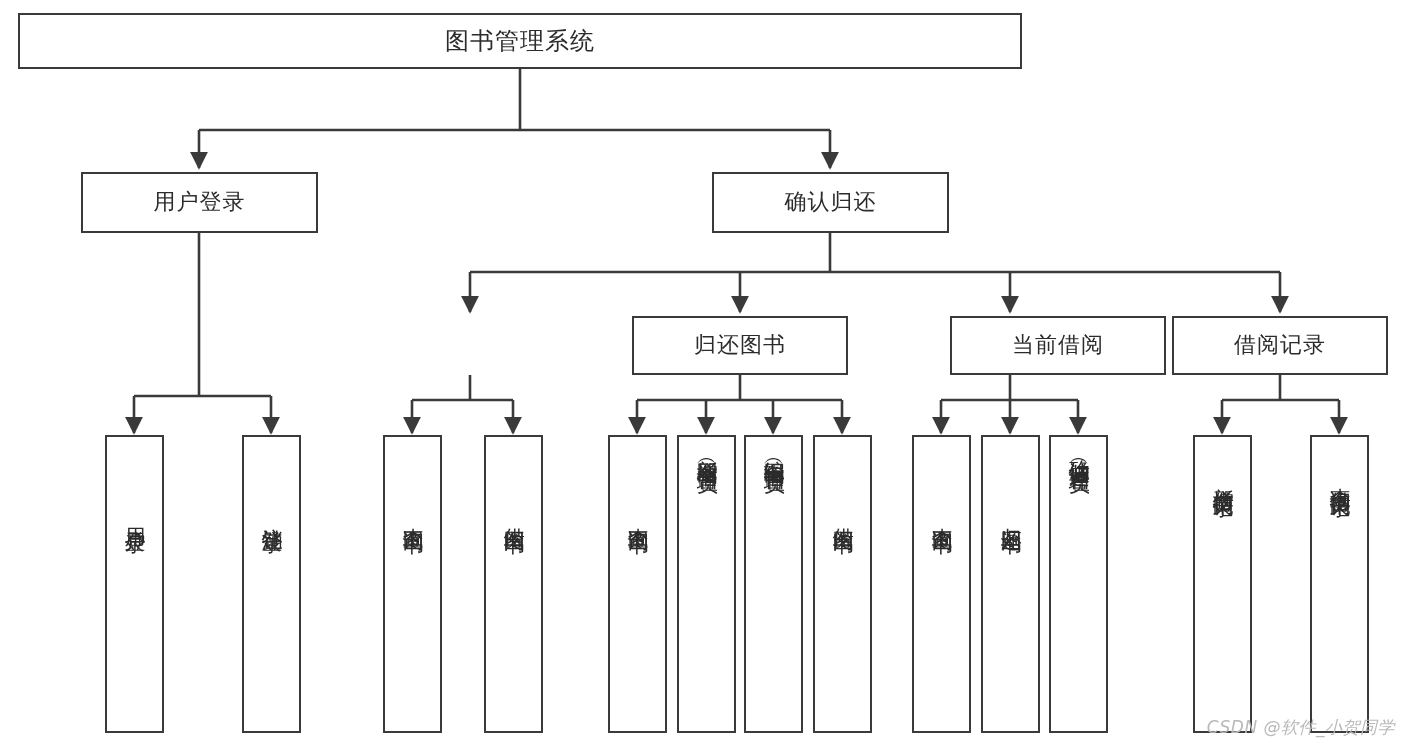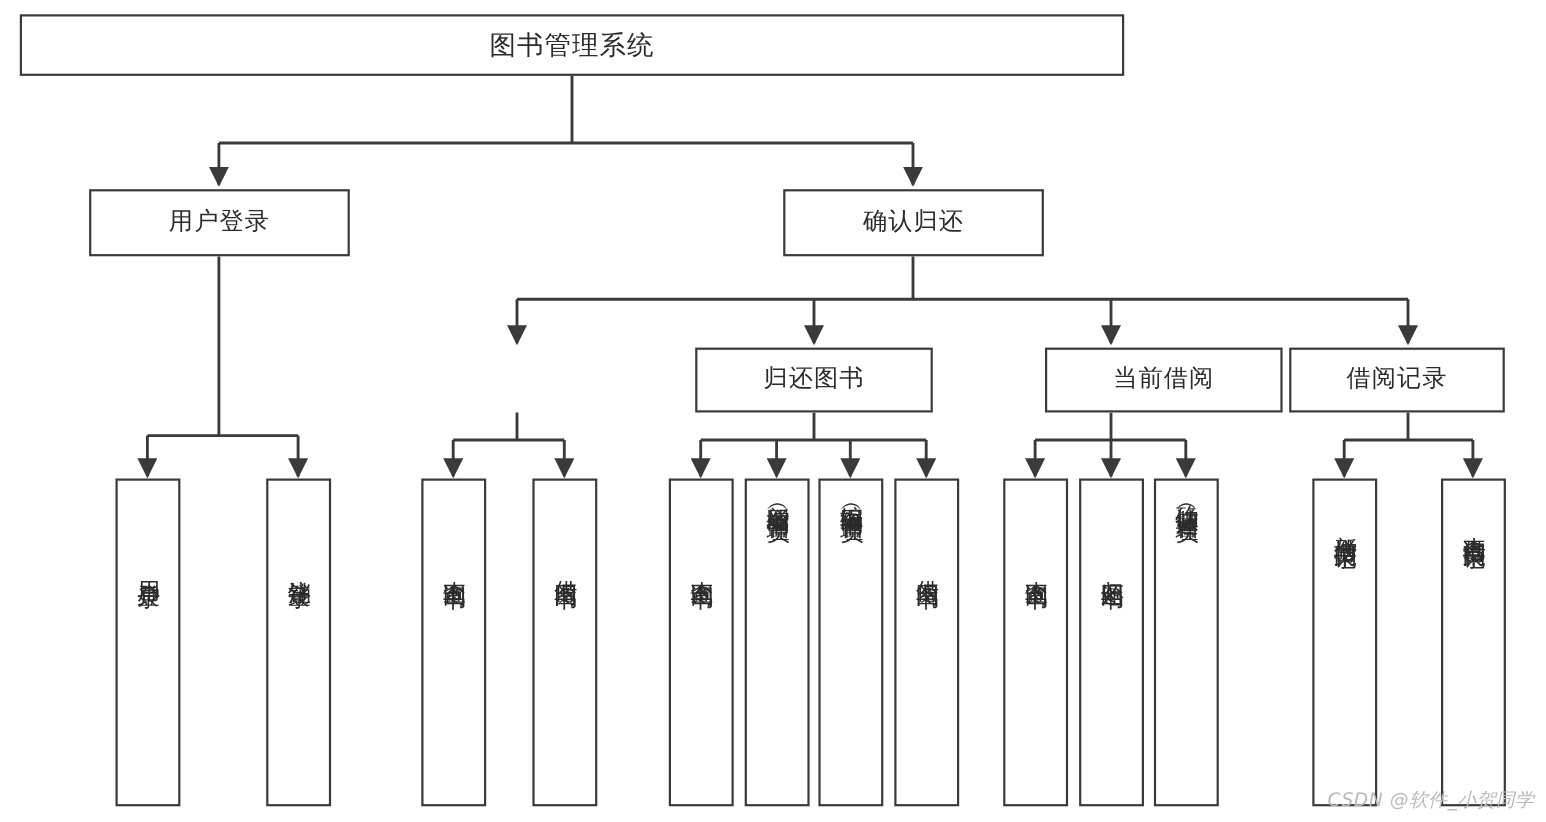--- a/index.html
+++ b/index.html
@@ -134,21 +134,21 @@
   <div class="node node-h" style="left:712px; top:172px; width:237px; height:61px;">
     <span class="node-label">确认归还</span>
   </div>
 
   <div class="node node-h" style="left:632px; top:316px; width:216px; height:59px;">
     <span class="node-label">归还图书</span>
   </div>
   <div class="node node-h" style="left:902px; top:316px; width:216px; height:59px;margin-left:48px;">
     <span class="node-label">当前借阅</span>
   </div>
-  <div class="node node-h" style="left:1172px; top:316px; width:196px; height:59px;">
+  <div class="node node-h" style="left:1172px; top:316px; width:216px; height:59px;">
     <span class="node-label">借阅记录</span>
   </div>
 
   <div class="node node-v" style="left:105px; top:435px; width:59px; height:298px; padding-top:74px;">
     <span class="node-label">用户登录</span>
   </div>
   <div class="node node-v" style="left:242px; top:435px; width:59px; height:298px; padding-top:74px;">
     <span class="node-label">注销登录</span>
   </div>
 

